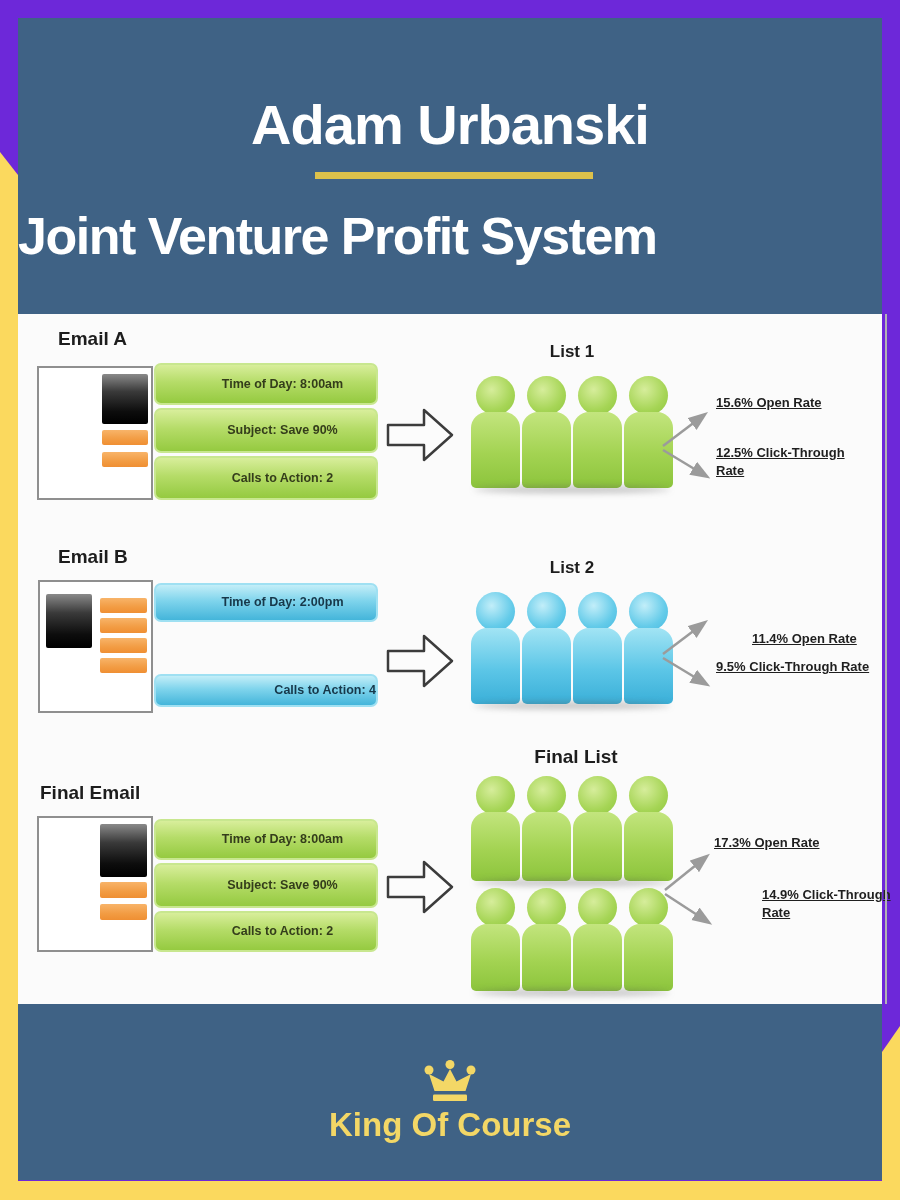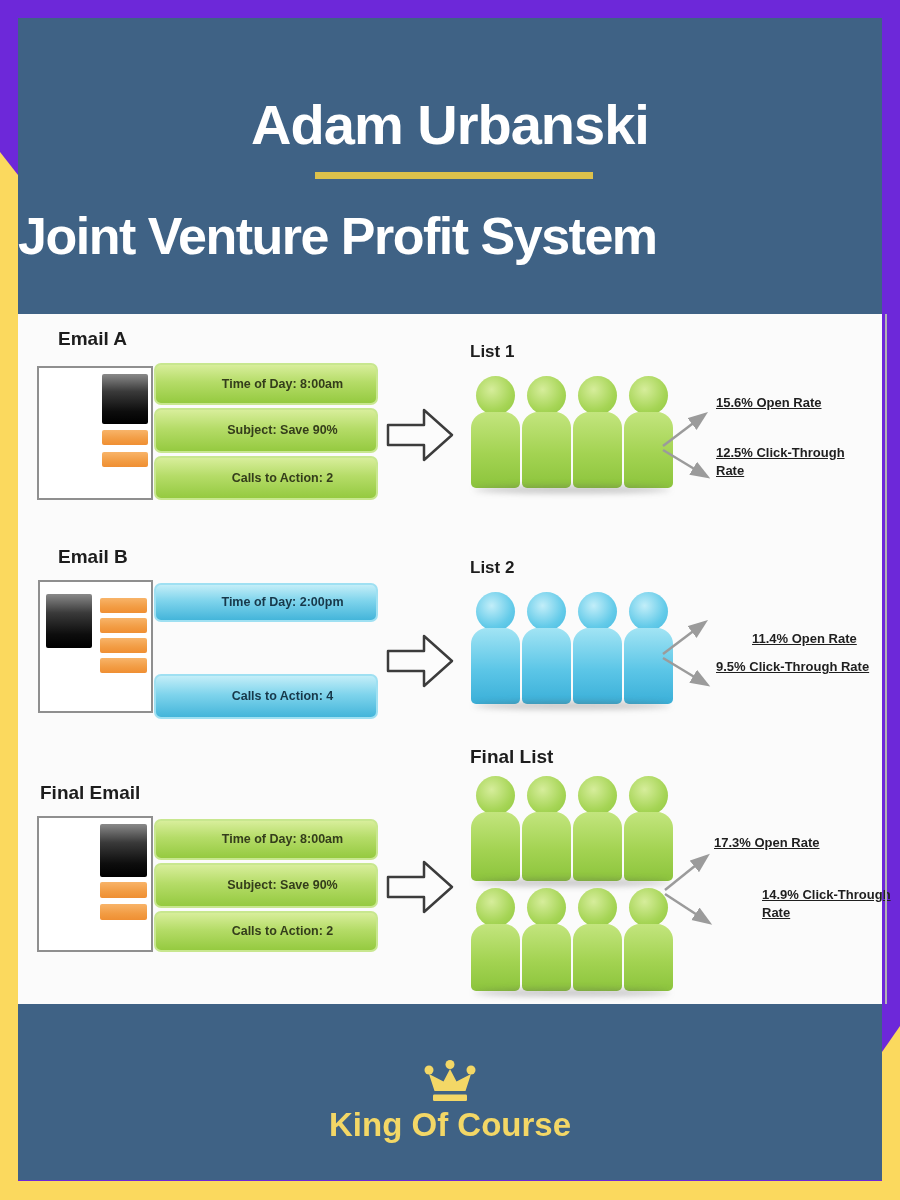--- a/index.html
+++ b/index.html
@@ -38,21 +38,21 @@
          display:flex; align-items:center; justify-content:center; text-align:center;
          font-size:12.5px; font-weight:bold; line-height:1.15;padding-left:33px; }
   .bar span { display:inline-block; max-width:180px; }
   .bar-green { background:linear-gradient(180deg,#d8ee9b 0%, #b5dc68 45%, #95ca40 100%);
                border:2px solid #c8e78f; color:#343d1b; }
   .bar-blue  { background:linear-gradient(180deg,#c3eef8 0%, #7fd4ec 45%, #44b5da 100%);
                border:2px solid #9fe0f2; color:#17384a; }
 
   .flow-arrow { position:absolute; width:68px; height:58px; }
 
-  .llabel { position:absolute; text-align:left; font-size:17px; font-weight:bold; color:#1d1d1d; }
+  .llabel { position:absolute; text-align:center; font-size:17px; font-weight:bold; color:#1d1d1d; }
   .group { position:absolute; width:204px; display:flex; }
   .group::after { content:''; position:absolute; left:4px; right:4px; bottom:-3px; height:7px;
                   background:rgba(90,90,90,.35); filter:blur(3px); border-radius:50%; }
   .person { position:relative; flex:0 0 51px; height:100%; }
   .person .head { position:absolute; top:0; left:6px; width:39px; height:39px; border-radius:50%; }
   .person .torso{ position:absolute; top:36px; left:1px; right:1px; bottom:2px;
                   border-radius:16px 16px 5px 5px; }
   .g-green .head { background:radial-gradient(circle at 40% 35%, #d6ed9b, #a6d556 60%, #8fc63e); }
   .g-green .torso{ background:linear-gradient(180deg,#c3e57e 0%, #a3d352 55%, #8cc43c 100%); }
   .g-blue .head  { background:radial-gradient(circle at 40% 35%, #c2eef9, #64cbe9 60%, #46b9e0); }
@@ -141,21 +141,21 @@
     <div class="ebox" style="left:20px; top:266px; width:115px; height:133px;">
       <div class="env" style="left:6px; top:12px; width:46px; height:54px;"></div>
       <div class="obar" style="left:60px; top:16px; width:47px; height:15px;"></div>
       <div class="obar" style="left:60px; top:36px; width:47px; height:15px;"></div>
       <div class="obar" style="left:60px; top:56px; width:47px; height:15px;"></div>
       <div class="obar" style="left:60px; top:76px; width:47px; height:15px;"></div>
     </div>
     <div class="bar bar-blue" style="top:269px; height:39px;">
         <span>Time of Day: 2:00pm</span>
       </div>
-    <div class="bar bar-blue" style="top:360px; height:45px;">
+    <div class="bar bar-blue" style="top:360px; height:33px;justify-content:flex-end;">
         <span>Calls to Action: 4</span>
       </div>
 
     <svg class="flow-arrow" style="left:368px; top:318px;" viewBox="0 0 68 58">
       <path d="M2 19 L38 19 L38 4 L66 29 L38 54 L38 39 L2 39 Z" fill="#fcfcfc" stroke="#3c3c3c" stroke-width="2.5" stroke-linejoin="round"></path>
     </svg>
 
     <div class="llabel" style="left:452px; top:244px; width:204px;">List 2</div>
     <div class="group g-blue" style="left:452px; top:278px; height:114px;">
       <div class="person">

